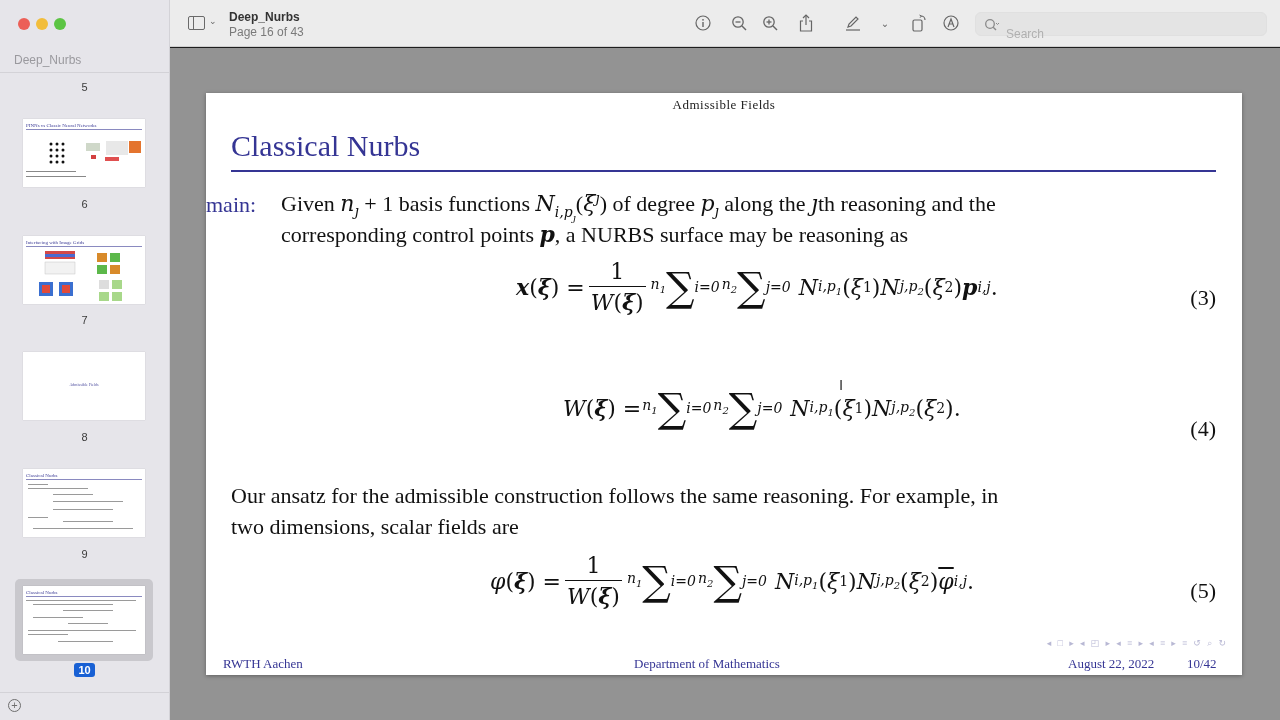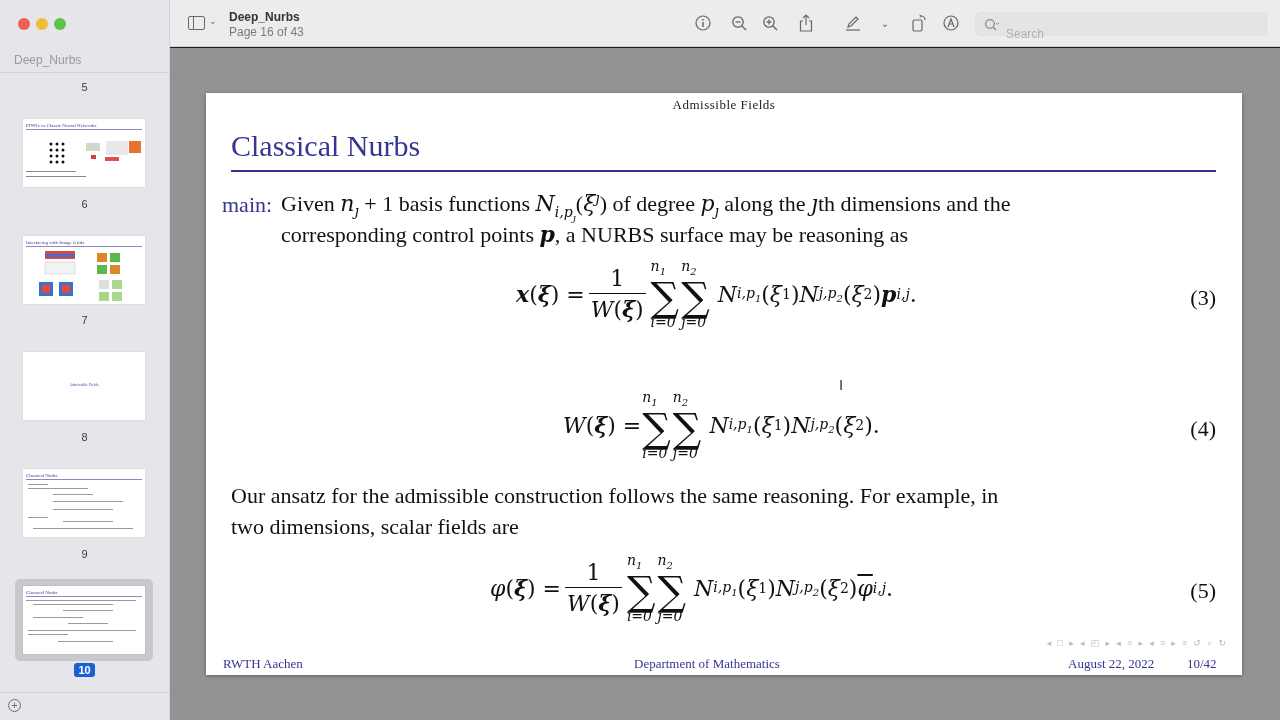--- a/index.html
+++ b/index.html
@@ -38,29 +38,29 @@
   .search-input { position: absolute; left: 30px; top: 12px; width: 250px; height: 17px; border: none; background: transparent; font-size: 12px; color: #b91c1c; outline: none; font-family: "Liberation Sans", sans-serif; }
   .search-input::placeholder { color: #b0b0b0; }
 
   
   .content { position: absolute; left: 170px; top: 48px; width: 1110px; height: 672px; background: #939393; }
   .slide { position: absolute; left: 36px; top: 45px; width: 1036px; height: 582px; background: #fff; box-shadow: 0 1px 4px rgba(0,0,0,0.35); overflow: hidden; font-family: "Liberation Serif", serif; color: #111; }
   .s-header { position: absolute; top: 4px; width: 100%; text-align: center; font-size: 13px; letter-spacing: 0.5px; color: #222; }
   .s-title { position: absolute; left: 25px; top: 36px; font-size: 30px; color: #353594; }
   .s-rule { position: absolute; left: 25px; right: 26px; top: 77px; height: 2px; background: #353594; }
   .s-text { position: absolute; font-size: 22px; white-space: nowrap; }
-  .s-label { position: absolute; left: 0; top: 99px; font-size: 22px; color: #353594; padding-left: 16px; }
+  .s-label { position: absolute; left: 0; top: 99px; font-size: 22px; color: #353594; }
   .math { font-family: "DejaVu Serif", serif; }
   .eq { position: absolute; display: flex; align-items: center; font-size: 22px; font-style: italic; white-space: nowrap; }
   .eq .up { font-style: normal; }
   .eq b { font-style: italic; }
   .frac { display: inline-flex; flex-direction: column; align-items: center; margin: 0 4px; font-style: normal; }
   .frac .num { padding: 0 2px 2px; }
   .frac .den { border-top: 1.5px solid #111; padding: 2px 2px 0; font-style: italic; }
-  .sum { display: inline-flex; flex-direction: column; margin: 0 1px; font-style: normal; }
+  .sum { display: inline-flex; align-items: center; margin: 0 1px; font-style: normal; }
   .sum .lim { font-size: 14px; font-style: italic; line-height: 15px; }
   .sum .sig { font-size: 40px; line-height: 36px; font-family: "DejaVu Serif", serif; }
   sub, sup { font-size: 14px; }
   .eqnum { position: absolute; right: 26px; font-size: 22px; }
   .s-footer { position: absolute; bottom: 3px; font-size: 13px; color: #353594; }
   .s-nav { position: absolute; right: 14px; bottom: 26px; font-size: 9px; color: #b8b8d4; letter-spacing: 2px; }
   .cursor { position: absolute; left: 633px; top: 284px; font-size: 14px; color: #333; font-family: "DejaVu Sans", sans-serif; }
 </style>
 </head>
 <body>
@@ -237,21 +237,21 @@
 
 <div class="content">
   <div class="slide">
     <div class="s-header">Admissible Fields</div>
     <div class="s-title">Classical Nurbs</div>
     <div class="s-rule"></div>
 
     <div class="s-label" style="left:0">main:</div>
 
     <div class="s-text" style="left:75px;top:97px">
-      <span>Given </span><i class="math">n<sub>ȷ</sub></i><span> + 1 basis functions </span><i class="math">N<sub>i,p<sub style="font-size:10px">ȷ</sub></sub></i>(<i class="math">ξ<sup>ȷ</sup></i>)<span> of degree </span><i class="math">p<sub>ȷ</sub></i><span> along the </span><i class="math">ȷ</i><span>th dimensions and the</span>
+      <span>Given </span><i class="math">n<sub>ȷ</sub></i><span> + 1 basis functions </span><i class="math">N<sub>i,p<sub style="font-size:10px">ȷ</sub></sub></i>(<i class="math">ξ<sup>ȷ</sup></i>)<span> of degree </span><i class="math">p<sub>ȷ</sub></i><span> along the </span><i class="math">ȷ</i><span>th reasoning and the</span>
     </div>
     <div class="s-text" style="left:75px;top:128px">
       <span>corresponding control points </span><b><i class="math">p</i></b><span>, a NURBS surface may be reasoning as</span>
     </div>
 
     <div class="eq math" style="left:310px;top:166px">
       <b>x</b><span class="up">(</span><b>ξ</b><span class="up">) = </span>
       <span class="frac">
           <span class="num">1</span>
           <span class="den">W<span style="font-style:normal">(</span><b>ξ</b><span style="font-style:normal">)</span></span>

